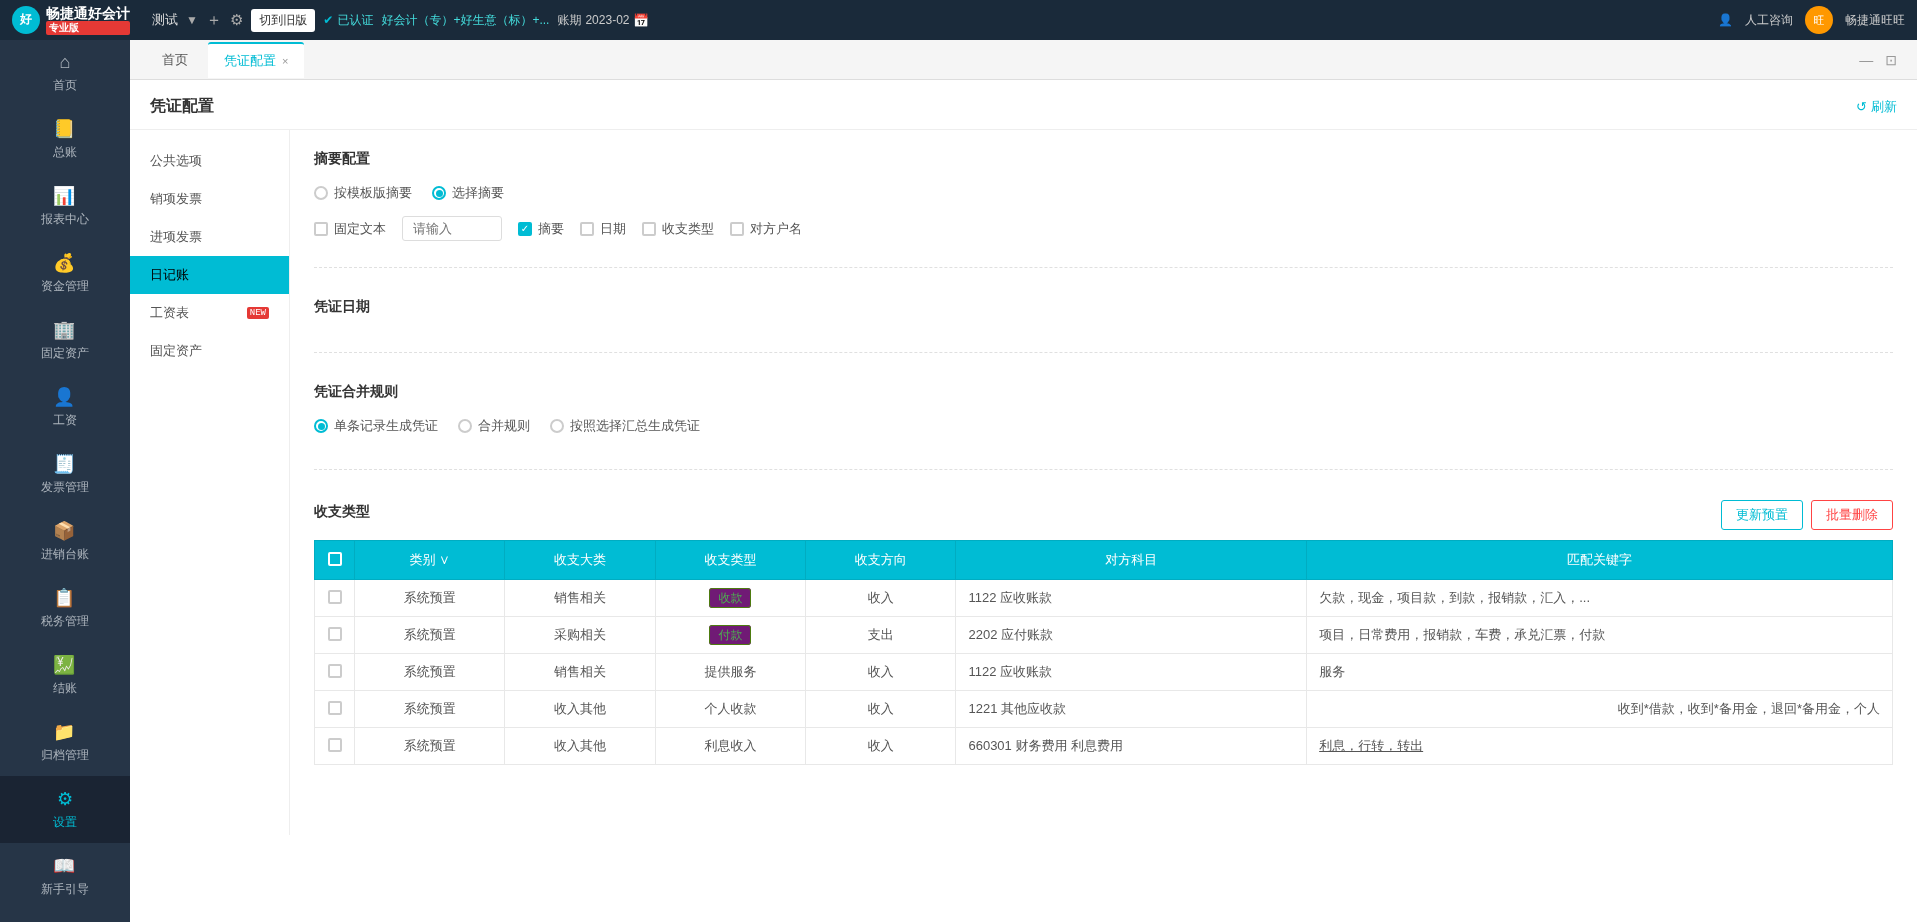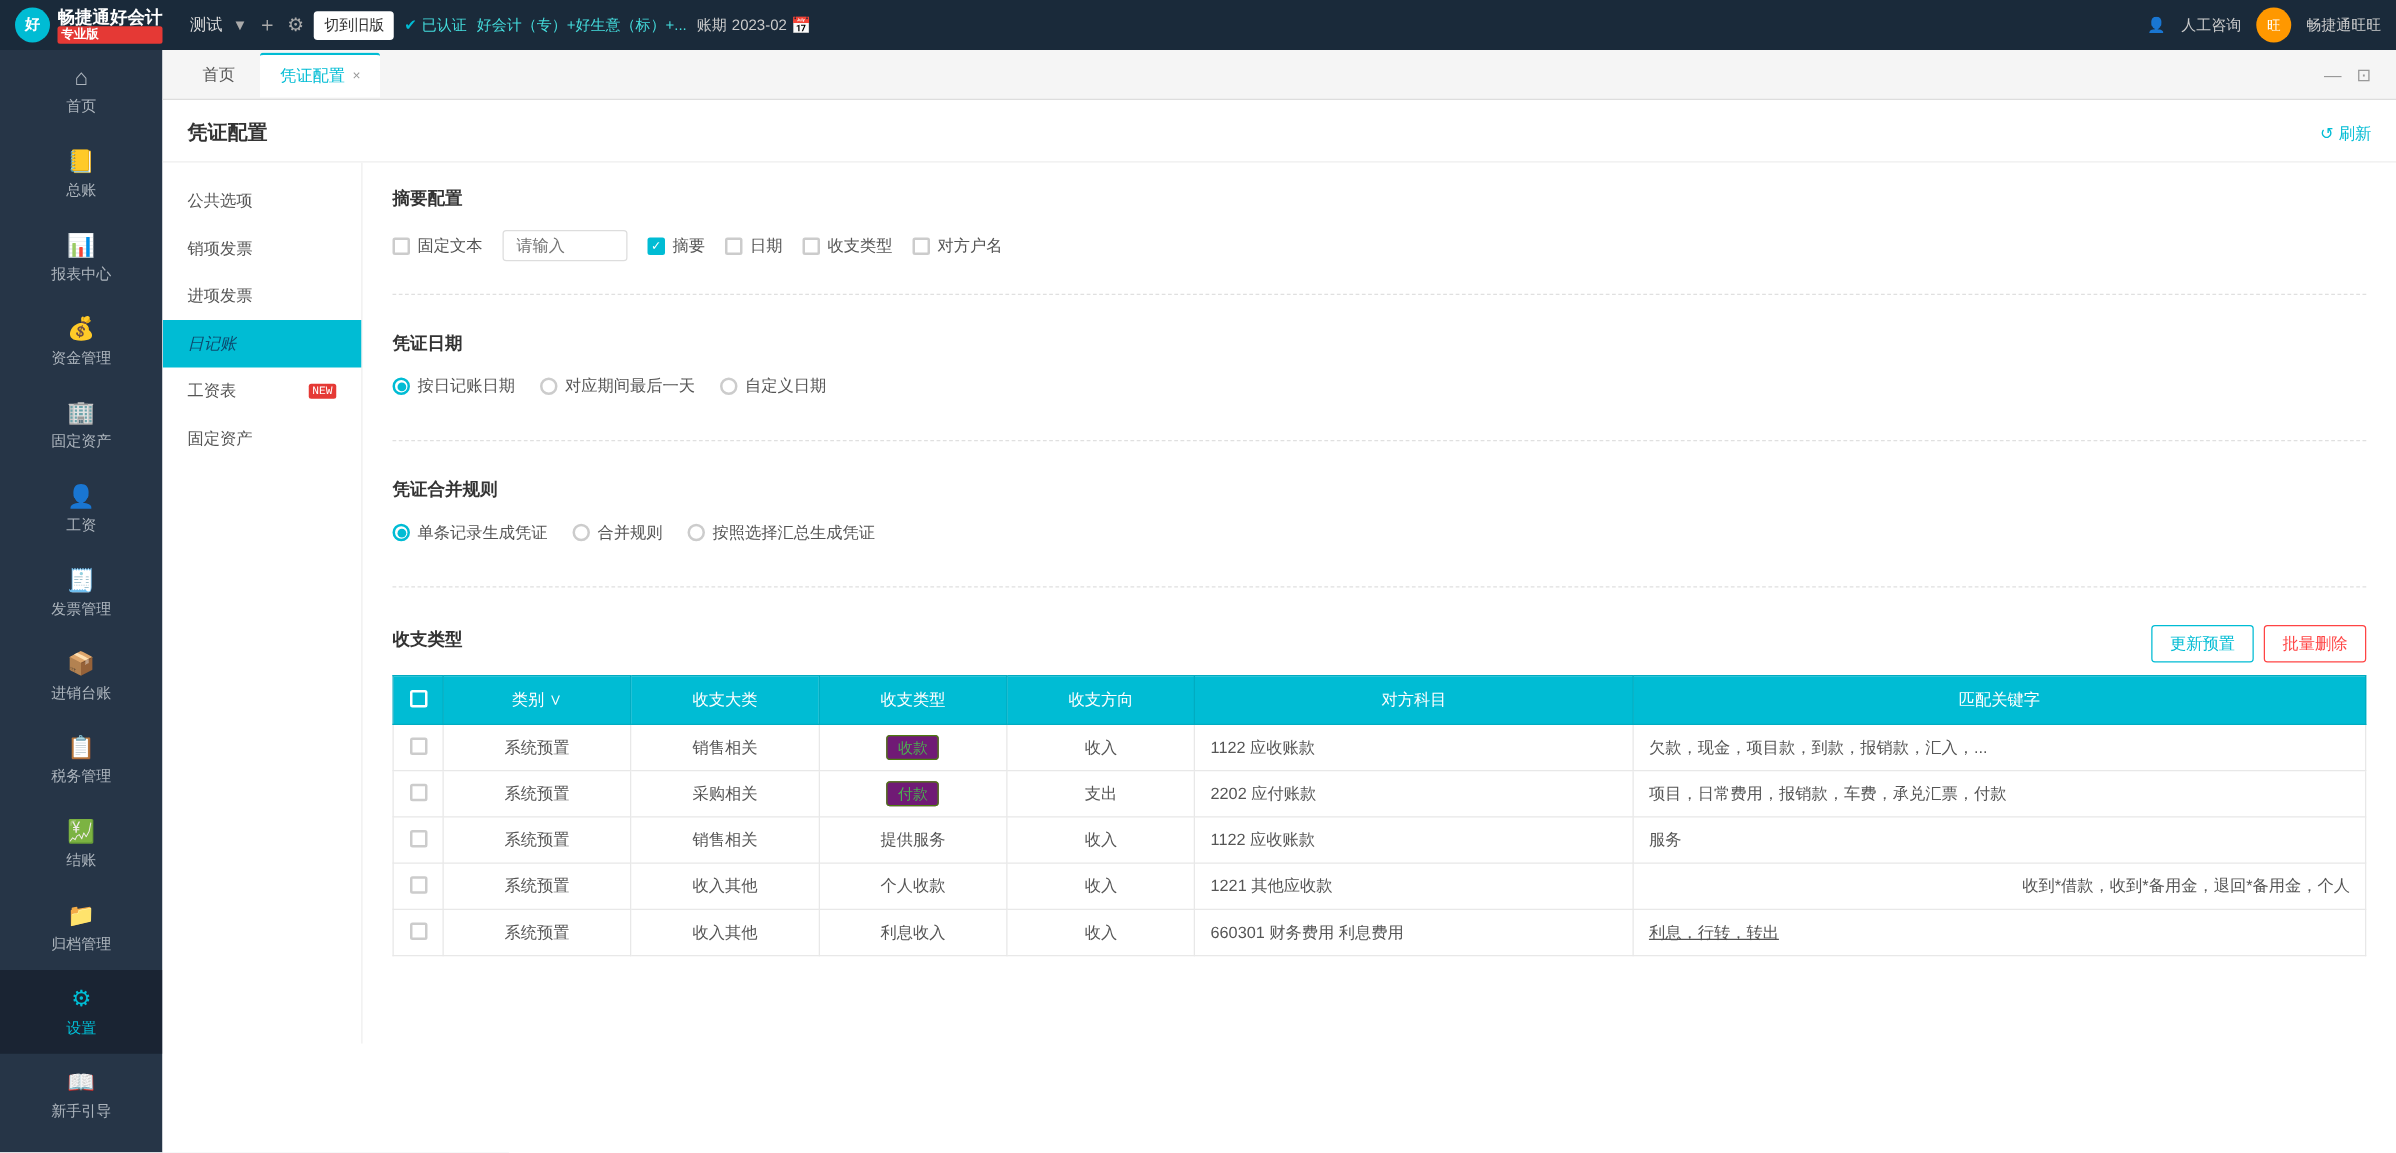--- a/index.html
+++ b/index.html
@@ -47,21 +47,21 @@
     .page-header { display: flex; align-items: center; justify-content: space-between; padding: 16px 20px 12px; border-bottom: 1px solid #eee; }
     .page-title { font-size: 16px; font-weight: bold; color: #333; }
     .refresh-btn { color: #00bcd4; cursor: pointer; font-size: 13px; display: flex; align-items: center; gap: 4px; }
 
     
     .two-pane { display: flex; flex: 1; overflow: hidden; }
 
     
     .left-nav { width: 160px; border-right: 1px solid #eee; padding: 12px 0; flex-shrink: 0; }
     .left-nav-item { padding: 10px 20px; cursor: pointer; font-size: 13px; color: #555; display: flex; align-items: center; justify-content: space-between; }
-    .left-nav-item.active { background: #00bcd4; color: #0c4a6e; font-style: italic; }
+    .left-nav-item.active { background: #00bcd4; color: #000000; }
     .left-nav-item .new-badge { background: #e53935; color: #fff; font-size: 9px; padding: 1px 3px; border-radius: 2px; font-family: Liberation Mono, monospace; }
 
     
     .right-content { flex: 1; overflow-y: auto; padding: 20px 24px; }
 
     
     .section { margin-bottom: 30px; padding-bottom: 20px; border-bottom: 1px dashed #e0e0e0; }
     .section:last-child { border-bottom: none; }
     .section-title { font-size: 14px; font-weight: bold; color: #333; margin-bottom: 16px; }
 
@@ -238,20 +238,30 @@
           </div>
           <div class="left-nav-item">
             <span>固定资产</span>
           </div>
         </div>
 
         <div class="right-content">
 
           <div class="section">
             <div class="section-title">摘要配置</div>
+            <div class="radio-group">
+              <div class="radio-item">
+                <div class="radio-circle"></div>
+                <span>按模板版摘要</span>
+              </div>
+              <div class="radio-item">
+                <div class="radio-circle checked"></div>
+                <span>选择摘要</span>
+              </div>
+            </div>
             <div class="checkbox-row">
               <div class="checkbox-item">
                 <div class="checkbox-box"></div>
                 <span>固定文本</span>
               </div>
               <input class="text-input" type="text" placeholder="请输入" style="">
               <div class="checkbox-item">
                 <div class="checkbox-box checked">✓</div>
                 <span>摘要</span>
               </div>
@@ -265,34 +275,20 @@
               </div>
               <div class="checkbox-item">
                 <div class="checkbox-box"></div>
                 <span>对方户名</span>
               </div>
             </div>
           </div>
 
           <div class="section">
             <div class="section-title">凭证日期</div>
-            <div class="radio-group">
-              <div class="radio-item">
-                <div class="radio-circle checked"></div>
-                <span>按日记账日期</span>
-              </div>
-              <div class="radio-item">
-                <div class="radio-circle"></div>
-                <span>对应期间最后一天</span>
-              </div>
-              <div class="radio-item">
-                <div class="radio-circle"></div>
-                <span>自定义日期</span>
-              </div>
-            </div>
           </div>
 
           <div class="section">
             <div class="section-title">凭证合并规则</div>
             <div class="radio-group">
               <div class="radio-item">
                 <div class="radio-circle checked"></div>
                 <span>单条记录生成凭证</span>
               </div>
               <div class="radio-item">

